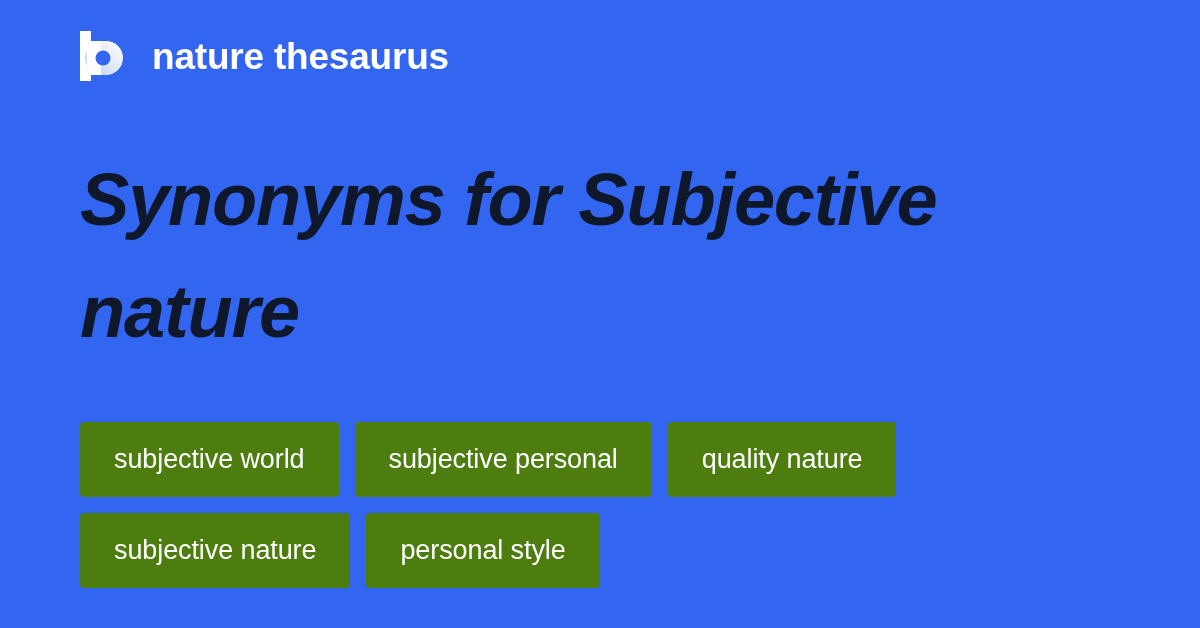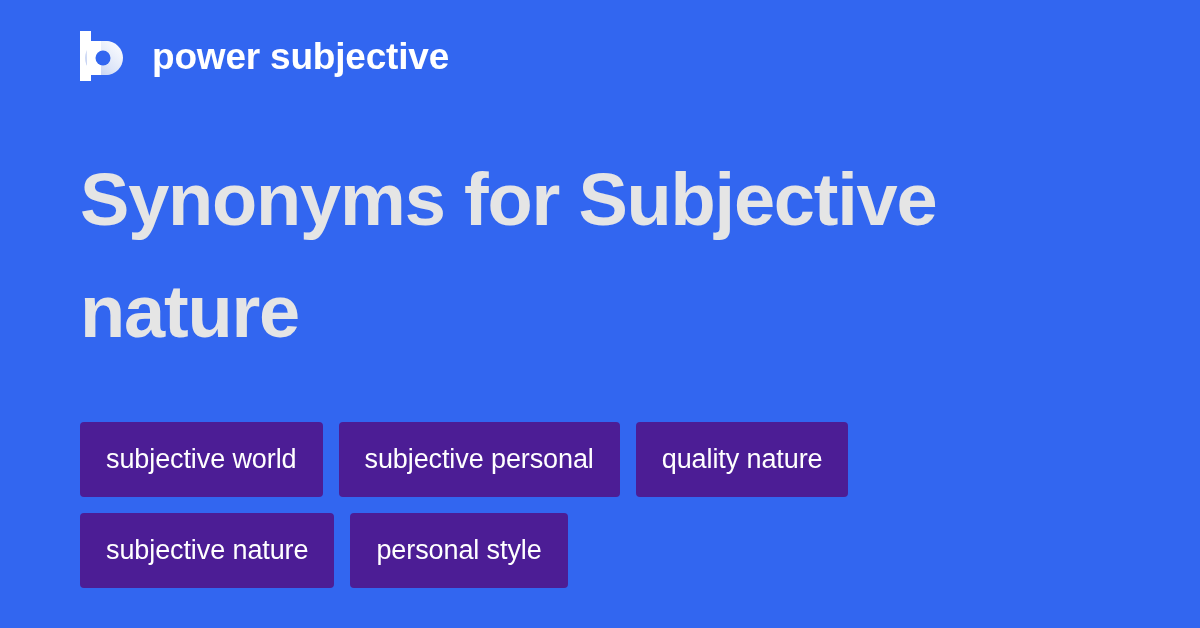--- a/index.html
+++ b/index.html
@@ -45,46 +45,47 @@
     line-height:1;
     white-space:nowrap;
   }
 
   
   .headline {
     position:absolute;
     left:80px;
     top:144px;
     width:1010px;
-    color:#e5e5e5;
+    color:#0f172a;
     font-size:74px;
     font-weight:700;
     line-height:1.52;
     letter-spacing:-1.2px;
+    font-style:italic;
   }
 
   
   .chips {
     position:absolute;
     left:80px;
     top:422px;
     width:1030px;
     display:flex;
     flex-wrap:wrap;
     gap:16px 16px;
   }
 
   .chip {
     height:75px;
-    background:#4c1d95;
+    background:#4d7c0f;
     border-radius:4px;
     display:flex;
     align-items:center;
     justify-content:center;
-    padding:0 26px;
+    padding:0 34px;
     color:#ffffff;
     font-size:27px;
     font-weight:400;
     line-height:1;
     white-space:nowrap;
     letter-spacing:-0.1px;
   }
 </style>
 </head>
 <body>
@@ -105,21 +106,21 @@
 
       <path d="M22 10 H26 A17 17 0 0 1 26 44 H22 A17 17 0 0 1 22 10 Z" fill="url(#bowlGrad)"></path>
       <circle cx="24" cy="27" r="17" fill="url(#bowlGrad)"></circle>
 
       <rect x="7" y="10" width="14" height="34" fill="#ffffff"></rect>
 
       <circle cx="23" cy="27" r="7.5" fill="#3266f0"></circle>
     </svg>
   </span>
 
-  <span class="brand-name">power subjective</span>
+  <span class="brand-name">nature thesaurus</span>
 </div>
 
 <h1 class="headline">Synonyms for Subjective nature</h1>
 
 <div class="chips">
   <span class="chip">subjective world</span>
   <span class="chip">subjective personal</span>
   <span class="chip">quality nature</span>
   <span class="chip">subjective nature</span>
   <span class="chip">personal style</span>

